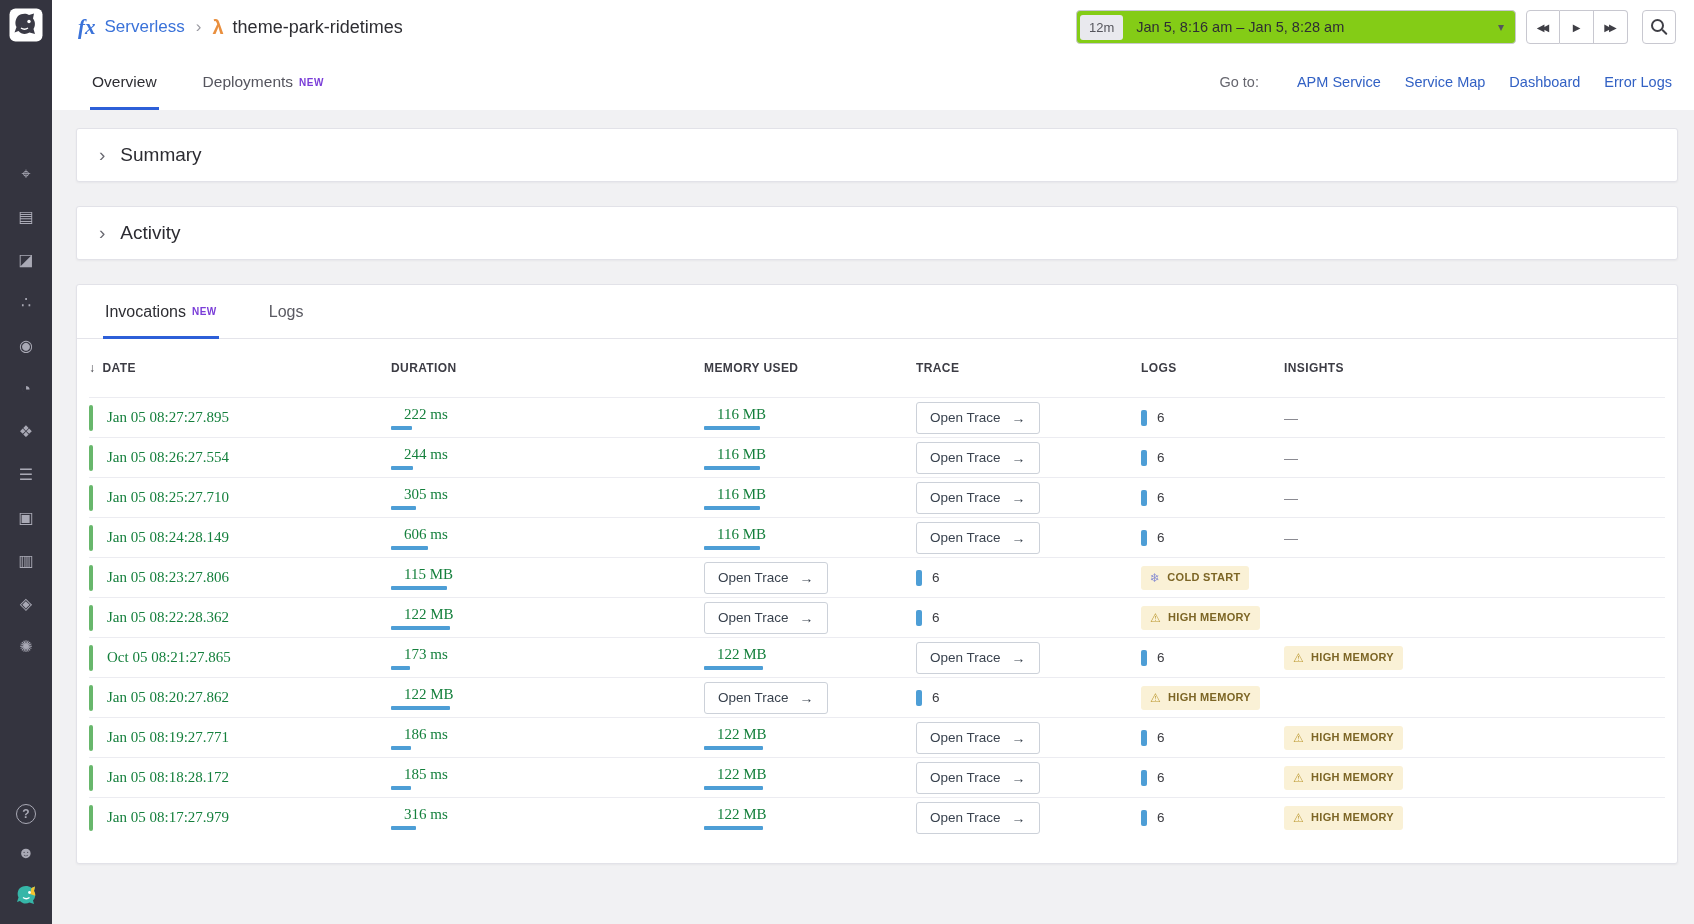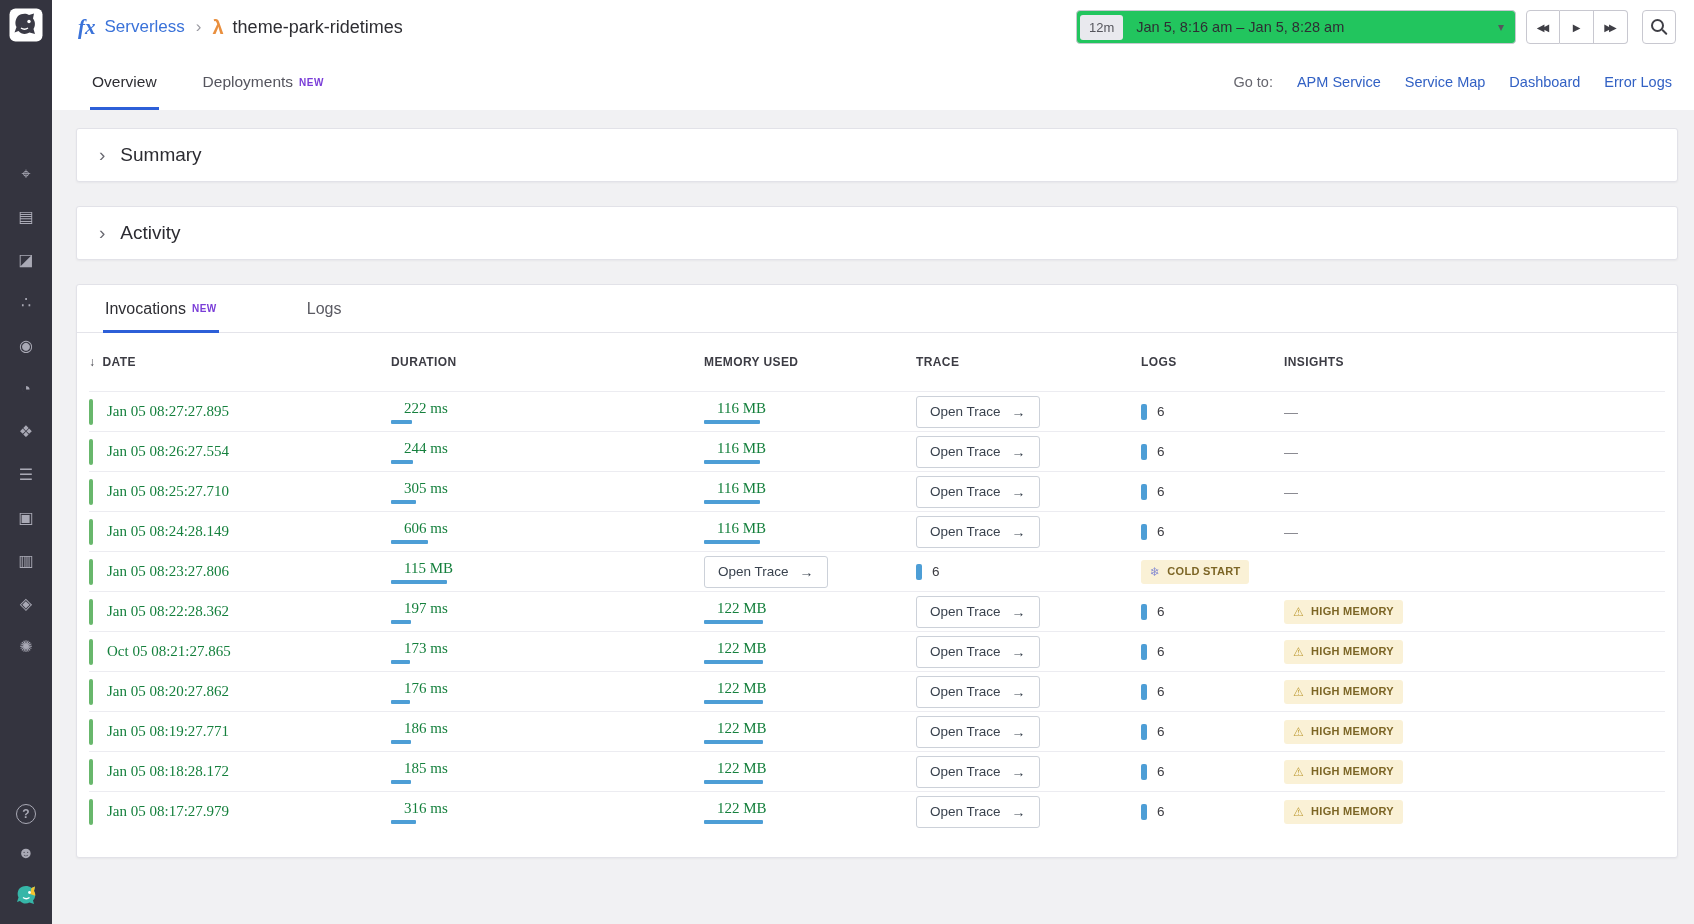--- a/index.html
+++ b/index.html
@@ -21,51 +21,51 @@
   .main{flex:1;display:flex;flex-direction:column;min-width:0;}
   .top{background:#fff;}
   .breadcrumb-row{height:54px;display:flex;align-items:center;padding:0 18px 0 26px;}
   .crumb-fx{color:#3a72d9;font-size:21px;font-weight:700;font-style:italic;font-family:"Liberation Serif","DejaVu Serif",serif;margin-right:9px;}
   .crumb-link{color:#3a72d9;font-size:17px;text-decoration:none;cursor:pointer;text-align:center;}
   .crumb-sep{color:#9a9aa2;margin:0 11px;font-size:17px;}
   .crumb-lambda{color:#e98f3e;font-size:20px;font-weight:700;margin-right:9px;}
   .crumb-name{color:#2e2e33;font-size:18px;font-weight:500;}
   .spacer{flex:1;}
 
-  .time-range{width:440px;height:34px;border:1px solid #c8c8d0;border-radius:4px;display:flex;align-items:center;background:#22c55e;cursor:pointer;}
+  .time-range{width:440px;height:34px;border:1px solid #c8c8d0;border-radius:4px;display:flex;align-items:center;background:#84cc16;cursor:pointer;}
   .range-chip{background:#e9e9ee;border-radius:3px;margin:3px;padding:5px 9px;font-size:13px;color:#55555c;}
   .range-label{flex:1;font-size:14.5px;color:#2e2e33;padding-left:10px;}
   .caret{color:#55555c;font-size:12px;padding:0 11px;}
   .nav-buttons{display:flex;margin-left:10px;}
   .nav-buttons button{width:34px;height:34px;border:1px solid #c8c8d0;background:#fff;color:#3f3f46;font-size:10px;display:flex;align-items:center;justify-content:center;cursor:pointer;}
   .nav-buttons button+button{border-left:none;}
   .nav-buttons button:first-child{border-radius:4px 0 0 4px;}
   .nav-buttons button:last-child{border-radius:0 4px 4px 0;}
   .skip{letter-spacing:-3px;padding-right:3px;}
   .zoom-btn{width:34px;height:34px;margin-left:14px;border:1px solid #c8c8d0;border-radius:4px;background:#fff;display:flex;align-items:center;justify-content:center;cursor:pointer;}
   .mag{display:block;width:13px;height:13px;border:2px solid #3f3f46;border-radius:50%;position:relative;margin:-3px 0 0 -3px;}
   .mag::after{content:"";position:absolute;width:7px;height:2px;background:#3f3f46;transform:rotate(45deg);right:-6px;bottom:-3px;border-radius:1px;}
 
   .tabs-row{height:56px;display:flex;align-items:stretch;padding:0 22px 0 40px;}
   .tab{display:flex;align-items:center;font-size:15.5px;color:#2e2e33;position:relative;cursor:pointer;}
   .tab.active::after{content:"";position:absolute;left:-2px;right:-2px;bottom:0;height:3px;background:#2d5fd8;}
   .tab+.tab{margin-left:46px;color:#55555e;}
   .new-badge{color:#7a3dd8;font-size:10px;font-weight:700;margin-left:6px;letter-spacing:.5px;}
-  .goto{margin-left:auto;display:flex;align-items:center;gap:24px;}
+  .goto{margin-left:auto;display:flex;align-items:center;gap:38px;}
   .goto-label{color:#66666e;font-size:14.5px;}
   .goto-link{color:#3261c4;font-size:14.5px;text-decoration:none;cursor:pointer;}
 
   
   .content{padding:18px 16px 0 24px;background:#f1f1f3;flex:1;}
   .card{background:#fff;border:1px solid #e2e2e8;border-radius:3px;box-shadow:0 1px 2px rgba(40,40,60,.05);margin-bottom:24px;}
   .section-card{height:54px;display:flex;align-items:center;padding:0 22px;cursor:pointer;}
   .chevron{color:#6a6a72;font-size:19px;margin-right:15px;}
   .section-title{font-size:19px;color:#2c2c32;}
 
-  .inv-tabs{height:48px;border-bottom:1px solid #e4e4ea;display:flex;align-items:stretch;padding:0 28px;gap:38px;}
+  .inv-tabs{height:54px;border-bottom:1px solid #e4e4ea;display:flex;align-items:stretch;padding:0 28px;}
   .inv-tab{display:flex;align-items:center;font-size:16px;color:#2e2e33;position:relative;cursor:pointer;}
   .inv-tab.active::after{content:"";position:absolute;bottom:-1px;left:-2px;right:-2px;height:3px;background:#2d5fd8;}
   .inv-tab+.inv-tab{margin-left:52px;color:#5a5a62;}
 
   .table{padding:0 12px 26px;}
   .t-head,.t-row{display:grid;grid-template-columns:302px 313px 212px 225px 143px 1fr;align-items:center;}
   .t-head{height:58px;font-size:12px;font-weight:700;color:#3c3c44;letter-spacing:.4px;}
   .sort-icon{font-weight:400;margin-right:7px;color:#3c3c44;}
   .t-row{height:40px;border-top:1px solid #ececf1;}
   .date-cell{display:flex;align-items:center;}
@@ -375,26 +375,20 @@
       </span>
     </div>
   </div>
             <div class="t-row">
     <div class="date-cell">
       <span class="status-bar"></span>
       <span class="mono">Jan 05 08:22:28.362</span>
     </div>
     <div>
       <div class="metric">
-        <span class="metric-line"><span class="mono">197 ms</span></span>
-        <span class="h-bar" style="width: 20px;"></span>
-      </div>
-    </div>
-    <div>
-      <div class="metric">
         <span class="metric-line"><span class="mono">122 MB</span></span>
         <span class="h-bar" style="width: 59px;"></span>
       </div>
     </div>
     <div>
       <button class="open-trace">
         <span>Open Trace</span>
         <span class="trace-arrow">→</span>
       </button>
     </div>
@@ -443,26 +437,20 @@
       </span>
     </div>
   </div>
             <div class="t-row">
     <div class="date-cell">
       <span class="status-bar"></span>
       <span class="mono">Jan 05 08:20:27.862</span>
     </div>
     <div>
       <div class="metric">
-        <span class="metric-line"><span class="mono">176 ms</span></span>
-        <span class="h-bar" style="width: 19px;"></span>
-      </div>
-    </div>
-    <div>
-      <div class="metric">
         <span class="metric-line"><span class="mono">122 MB</span></span>
         <span class="h-bar" style="width: 59px;"></span>
       </div>
     </div>
     <div>
       <button class="open-trace">
         <span>Open Trace</span>
         <span class="trace-arrow">→</span>
       </button>
     </div>

